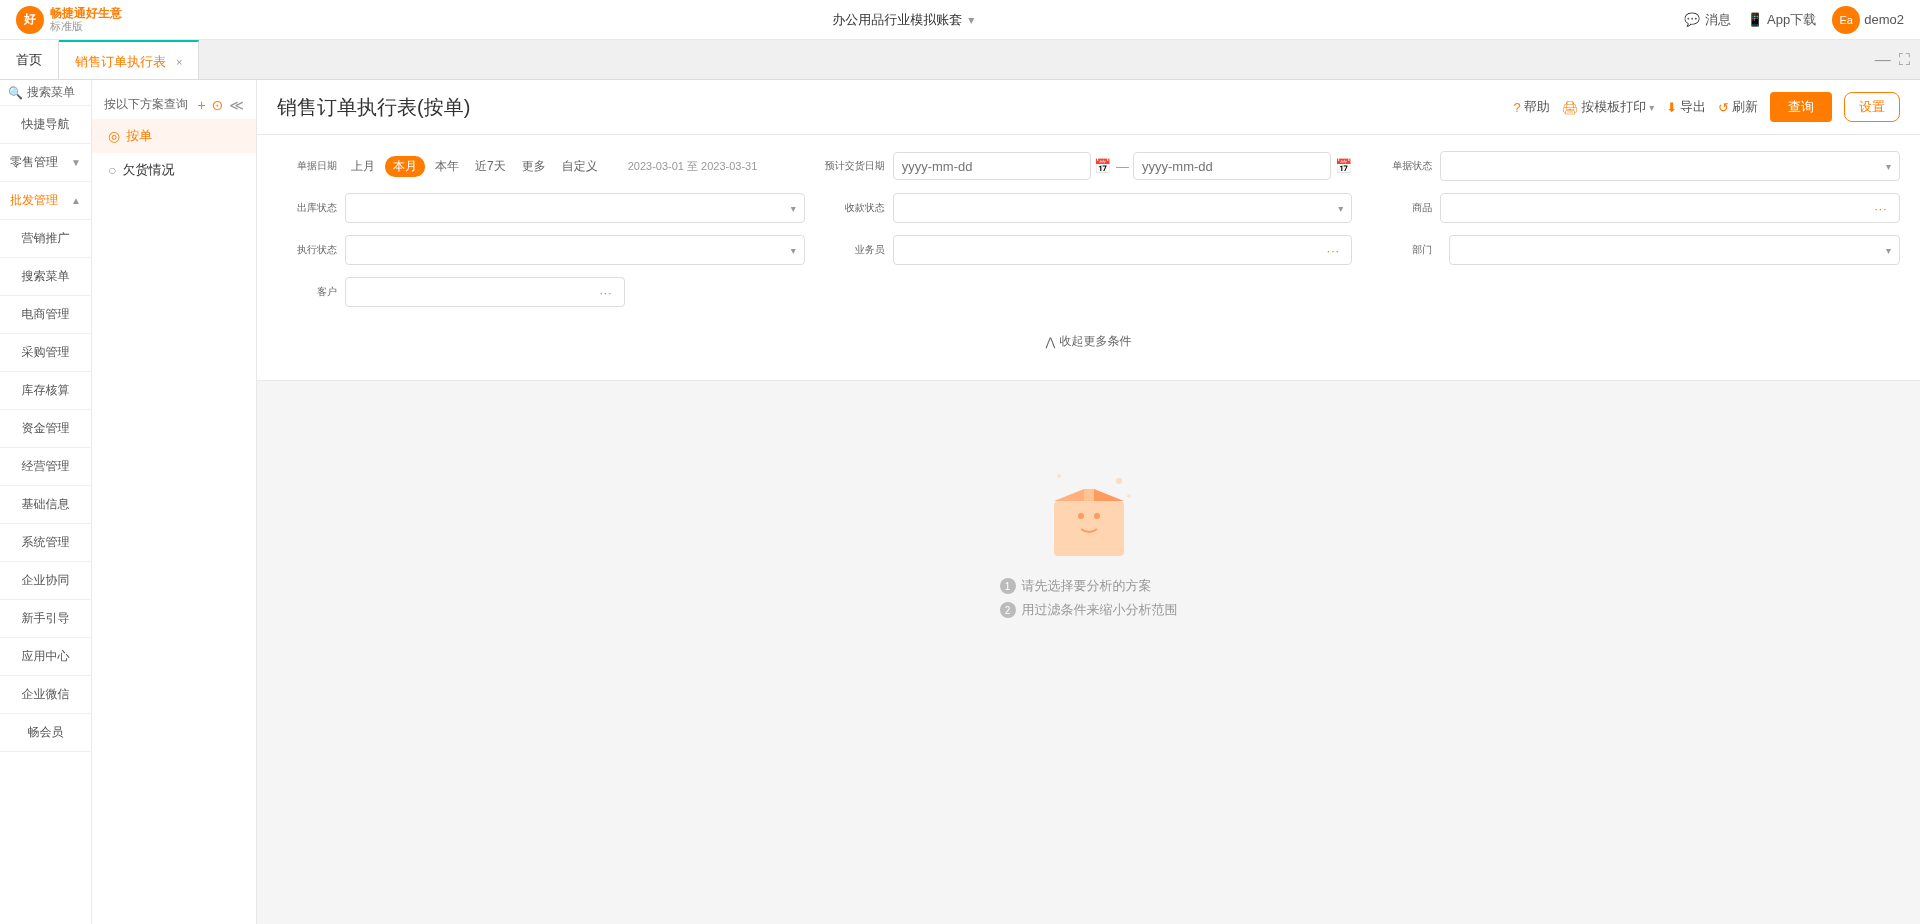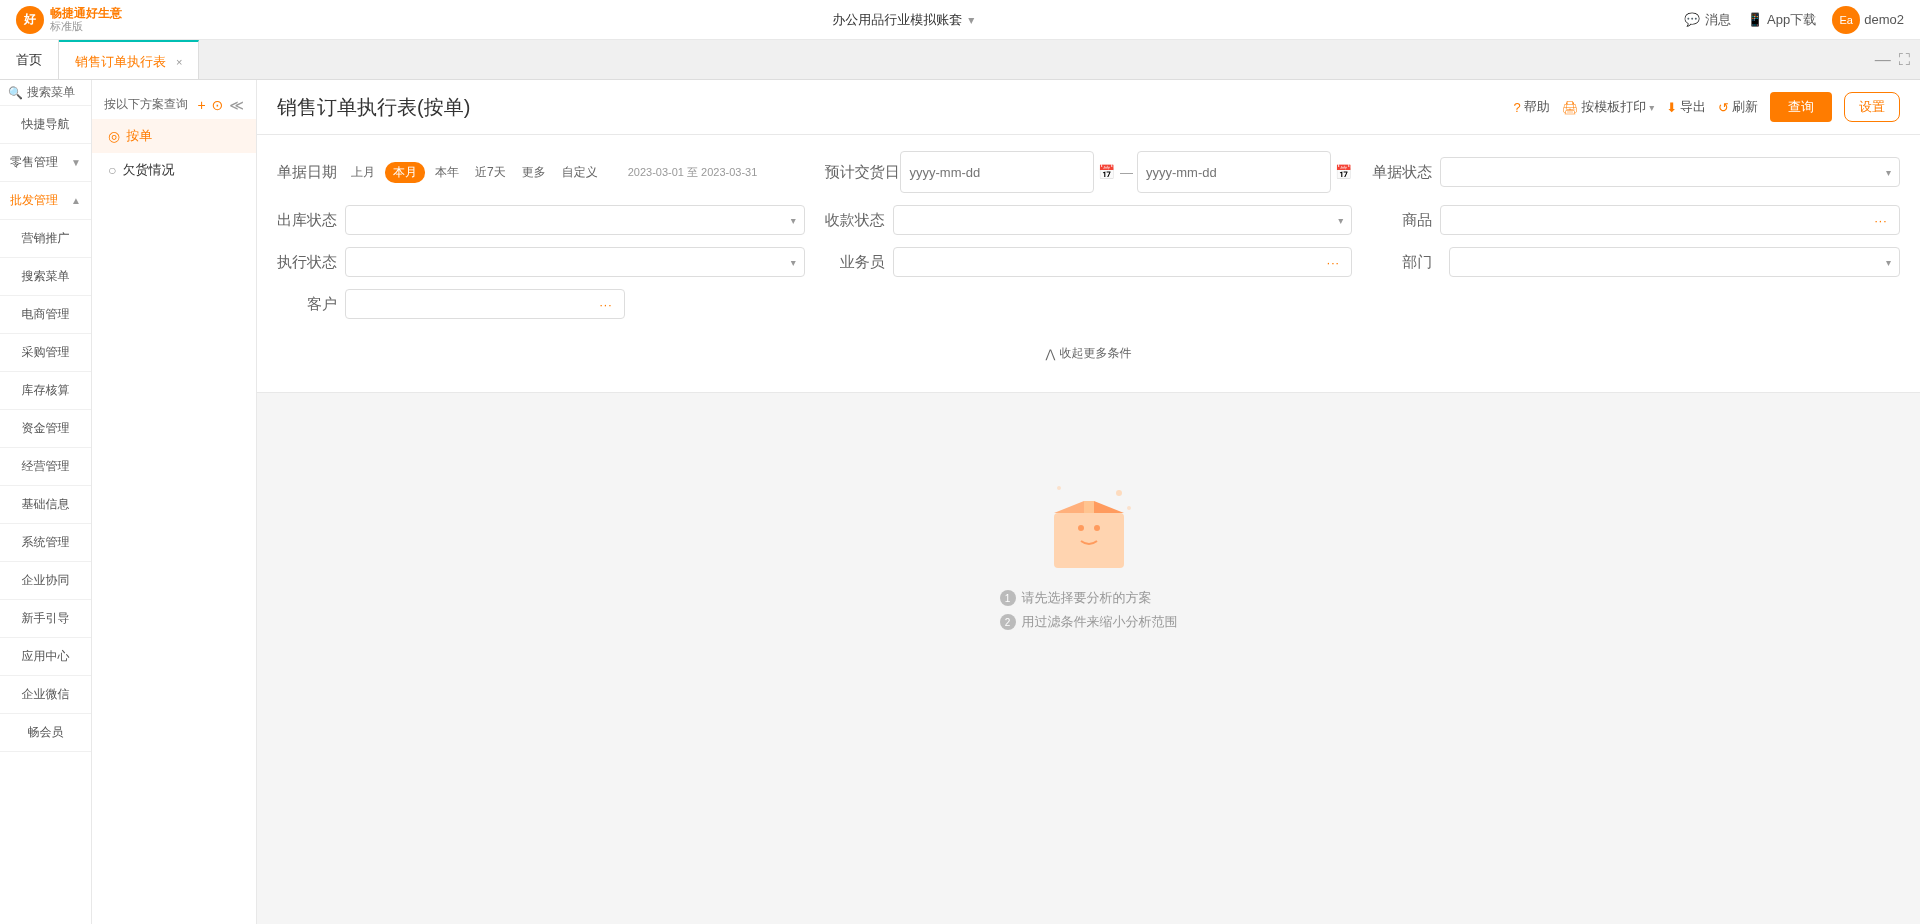--- a/index.html
+++ b/index.html
@@ -53,25 +53,25 @@
     .page-header { background: #fff; padding: 12px 20px; display: flex; align-items: center; justify-content: space-between; border-bottom: 1px solid #e8e8e8; }
     .page-title { font-size: 20px; font-weight: 400; color: #333; }
     .page-actions { display: flex; align-items: center; gap: 12px; }
     .page-action-btn { display: flex; align-items: center; gap: 4px; font-size: 13px; color: #555; cursor: pointer; }
 
     
     .filter-area { background: #fff; padding: 16px 20px; border-bottom: 1px solid #e8e8e8; }
     .filter-row { display: flex; align-items: center; gap: 20px; margin-bottom: 12px; flex-wrap: wrap; }
     .filter-row:last-child { margin-bottom: 0; }
     .filter-group { display: flex; align-items: center; gap: 8px; min-width: 280px; flex: 1; }
-    .filter-label { font-size: 15px; color: #666; white-space: nowrap; min-width: 60px; text-align: right; font-family: Liberation Serif, serif; }
+    .filter-label { font-size: 10px; color: #666; white-space: nowrap; min-width: 60px; text-align: right; font-family: Liberation Serif, serif; }
     .filter-select { flex: 1; height: 30px; border: 1px solid #ddd; border-radius: 4px; padding: 0 8px; font-size: 13px; color: #333; outline: none; background: #fff; cursor: pointer; display: flex; align-items: center; justify-content: space-between; position: relative; }
     .filter-select-arrow { color: #999; font-size: 10px; }
     .date-range { display: flex; align-items: center; gap: 4px; flex: 1; }
-    .date-input { flex: 1; height: 42px; border: 1px solid #ddd; border-radius: 4px; padding: 0 8px; font-size: 13px; color: #bbb; outline: none; }
+    .date-input { flex: 1; height: 28px; border: 1px solid #ddd; border-radius: 4px; padding: 0 8px; font-size: 13px; color: #bbb; outline: none; }
     .date-sep { color: #999; }
     .date-icon { color: #ff7c00; font-size: 14px; cursor: pointer; }
     .date-tabs { display: flex; gap: 4px; margin-right: 16px; }
     .date-tab { font-size: 12px; color: #666; cursor: pointer; padding: 2px 6px; border-radius: 3px; }
     .date-tab.active { background: #ff7c00; color: #fff; border-radius: 10px; padding: 2px 8px; }
     .date-sub { font-size: 11px; color: #999; white-space: nowrap; }
     .ellipsis-btn { color: #ff7c00; cursor: pointer; font-size: 13px; padding: 0 4px; }
     .collapse-btn { display: flex; align-items: center; justify-content: center; padding: 8px; color: #666; cursor: pointer; font-size: 12px; gap: 4px; }
     .collapse-row { display: flex; justify-content: center; padding: 6px 0; }
 

